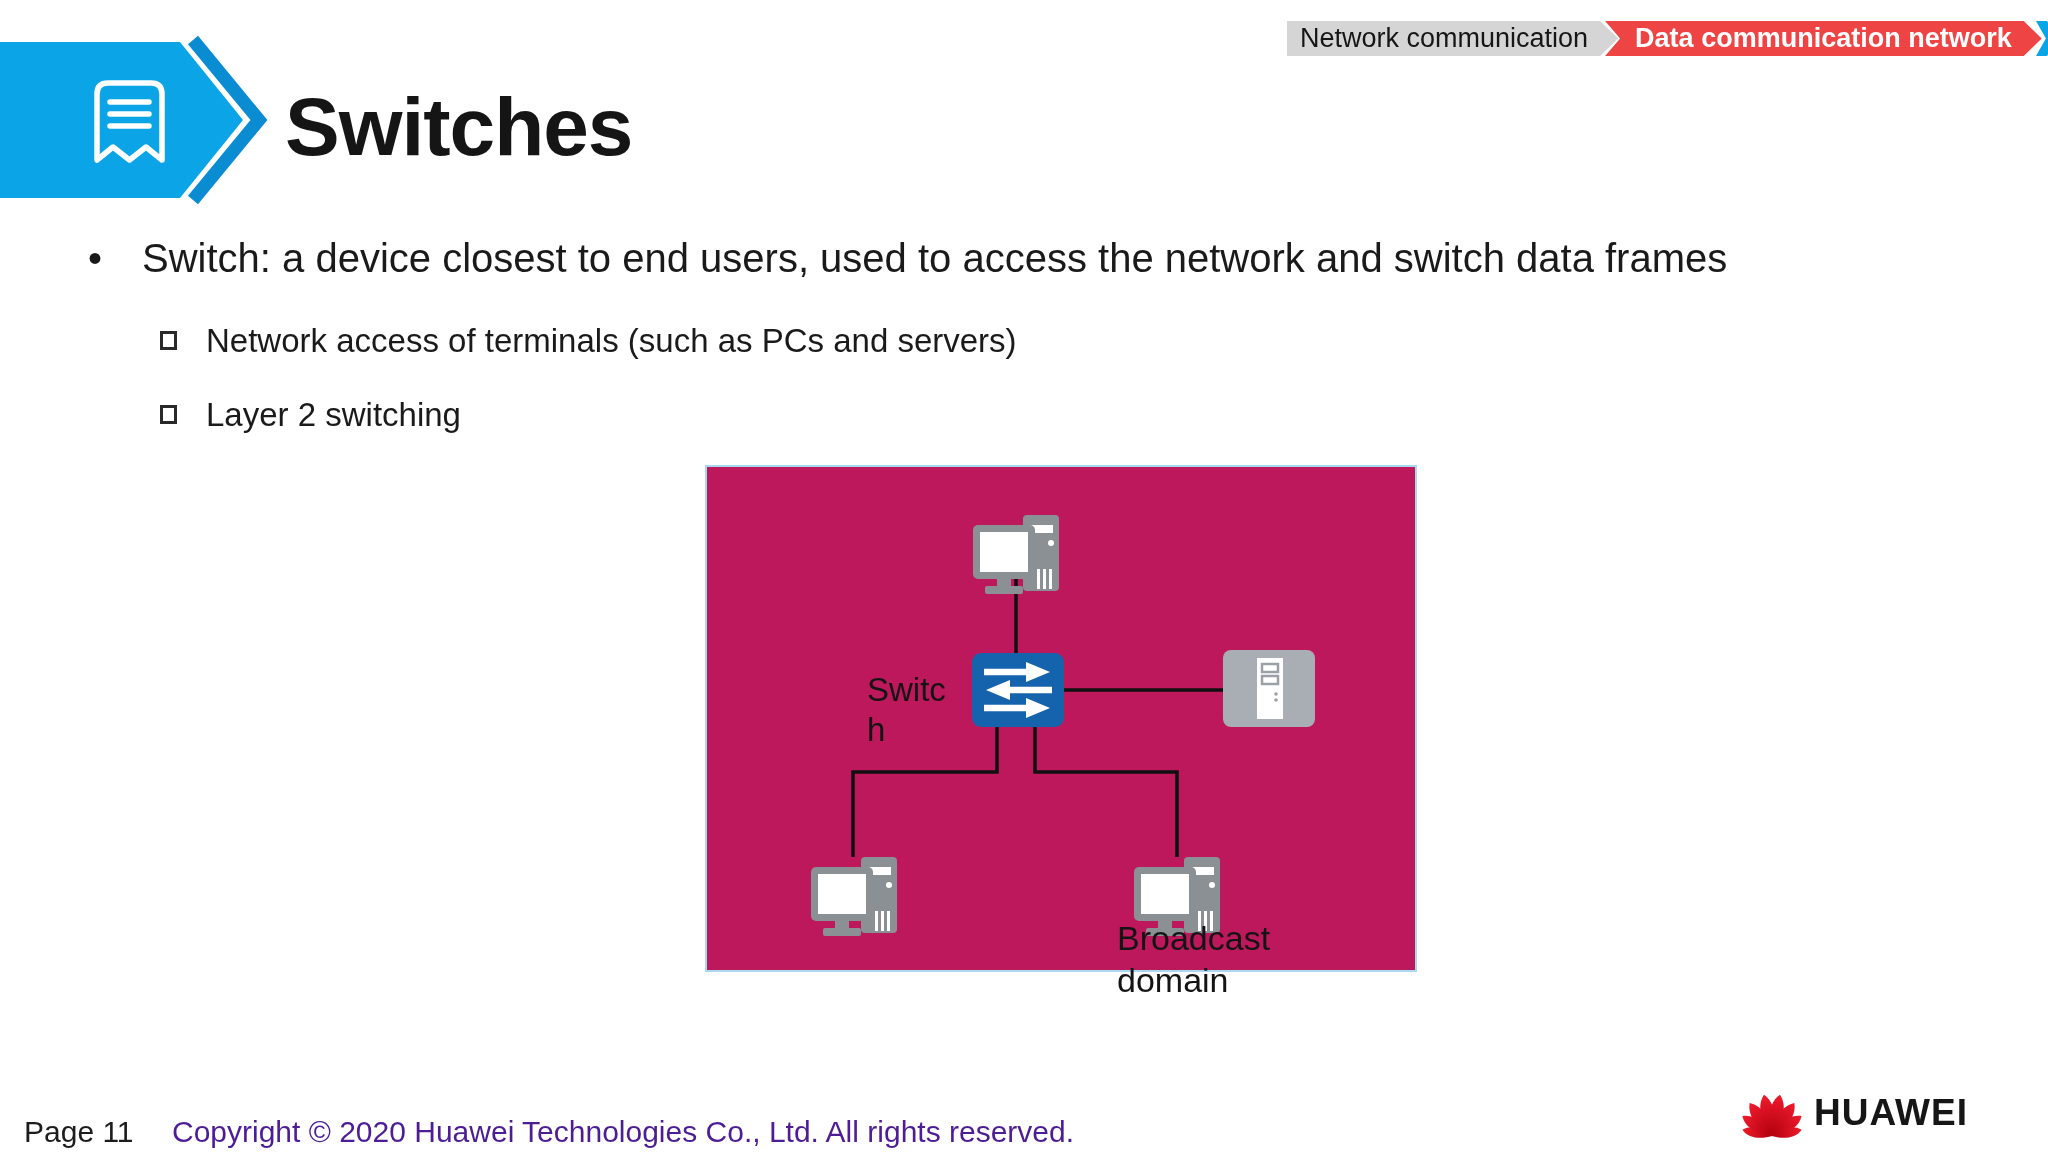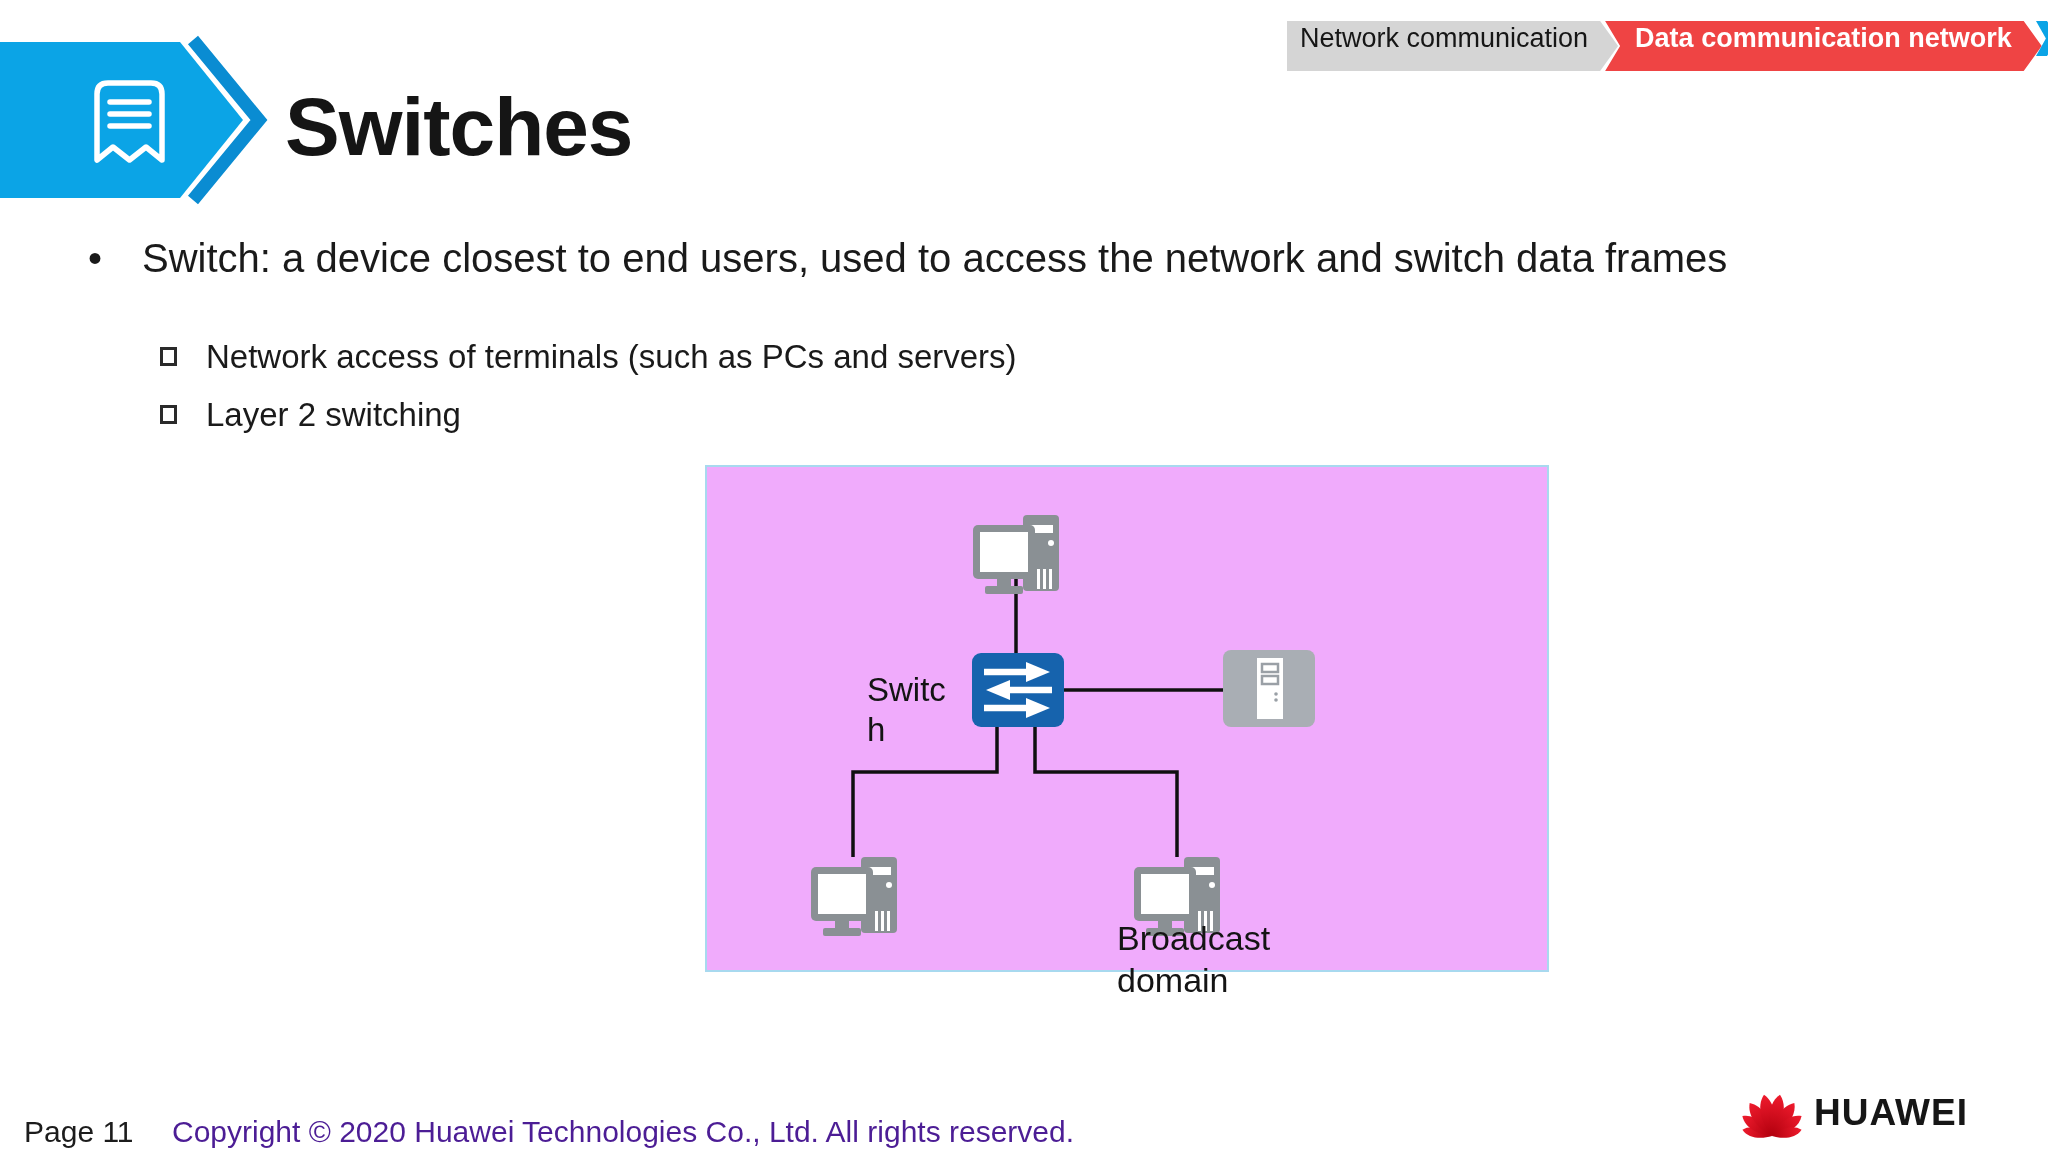--- a/index.html
+++ b/index.html
@@ -3,21 +3,21 @@
 <meta charset="utf-8">
 <style>
   html,body{margin:0;padding:0;}
   body{
     width:2048px;height:1152px;position:relative;overflow:hidden;
     background:#ffffff;
     font-family:"Liberation Sans","DejaVu Sans",sans-serif;
     color:#1a1a1a;
   }
   
-  .breadcrumb{position:absolute;left:1287px;top:21px;height:50px;display:flex;align-items:stretch;}
+  .breadcrumb{position:absolute;left:1287px;top:21px;height:35px;display:flex;align-items:stretch;}
   .crumb{white-space:nowrap;line-height:35px;font-size:27px;}
   .crumb-prev{
     background:#d5d5d5;color:#161616;
     padding:0 30px 0 13px;
     clip-path:polygon(0 0,calc(100% - 18px) 0,100% 50%,calc(100% - 18px) 100%,0 100%);
   }
   .crumb-current{
     background:#ef4444;color:#ffffff;font-weight:bold;
     padding:0 30px 0 30px;margin-left:-13px;
     clip-path:polygon(0 0,calc(100% - 18px) 0,100% 50%,calc(100% - 18px) 100%,0 100%,15px 50%);
@@ -32,25 +32,25 @@
     position:absolute;left:285px;top:80px;
     font-size:82px;font-weight:800;letter-spacing:-1px;color:#151515;
   }
   
   .bullet-main{position:absolute;left:88px;top:236px;display:flex;font-size:40px;}
   .bullet-dot{width:54px;color:#1a1a1a;}
   .bullet-sub{position:absolute;left:160px;display:flex;font-size:33px;}
   .bullet-sub .sq{
     width:11px;height:13px;border:3px solid #2a2a2a;margin:9px 29px 0 0;flex:none;
   }
-  .sub1{top:338px;} .sub2{top:396px;}
+  .sub1{top:322px;} .sub2{top:396px;}
   
   .diagram{
-    position:absolute;left:705px;top:465px;width:844px;height:507px;
-    background:#f0abfc;border:2px solid #a8d9ef;box-sizing:border-box;
+    position:absolute;left:705px;top:465px;width:712px;height:507px;
+    background:#be185d;border:2px solid #a8d9ef;box-sizing:border-box;
   }
   .diagram .wires{position:absolute;left:0;top:0;}
   .node{position:absolute;}
   .n-pc-top{left:266px;top:46px;}
   .n-switch{left:265px;top:186px;}
   .n-server{left:516px;top:183px;}
   .n-pc-bl{left:104px;top:388px;}
   .n-pc-br{left:427px;top:388px;}
   .lbl{position:absolute;white-space:pre-line;color:#141414;}
   .lbl-switch{left:160px;top:203px;font-size:33px;line-height:40px;width:90px;}

